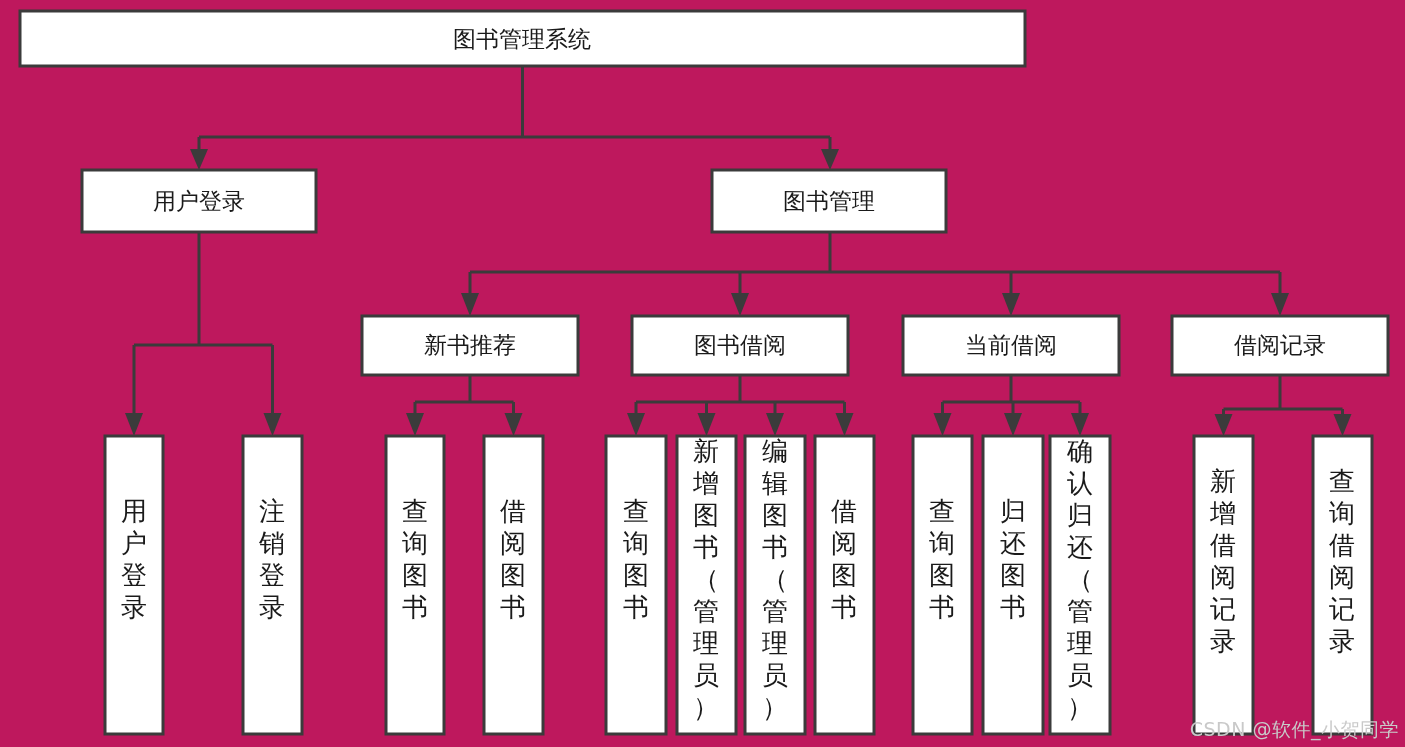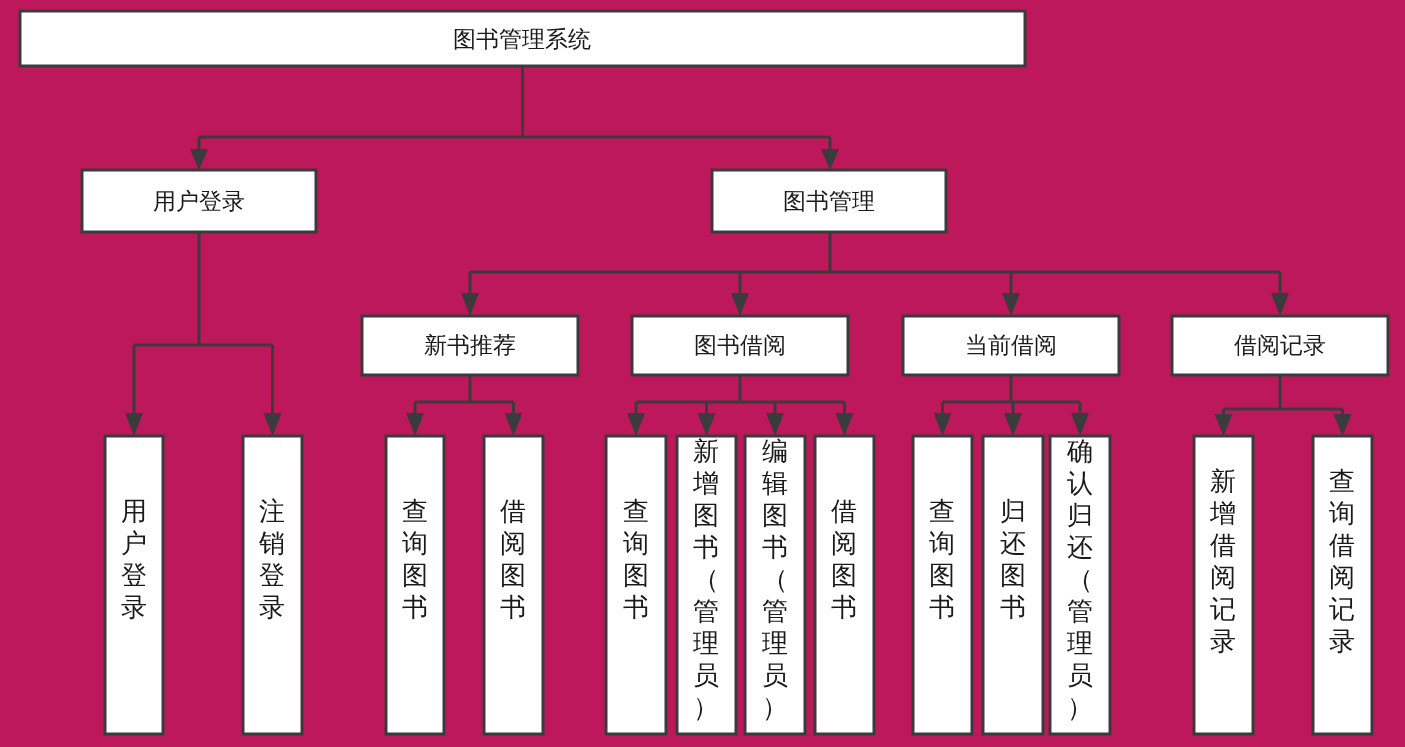--- a/index.html
+++ b/index.html
@@ -214,13 +214,14 @@
     <g>
       <rect class="node-rect" x="1194" y="436" width="59" height="298"></rect>
       <text class="leaf-label vert" x="1223" y="490"><tspan x="1223" y="490" text-anchor="middle">新</tspan><tspan x="1223" y="522" text-anchor="middle">增</tspan><tspan x="1223" y="554" text-anchor="middle">借</tspan><tspan x="1223" y="586" text-anchor="middle">阅</tspan><tspan x="1223" y="618" text-anchor="middle">记</tspan><tspan x="1223" y="650" text-anchor="middle">录</tspan></text>
     </g>
     <g>
       <rect class="node-rect" x="1313" y="436" width="59" height="298"></rect>
       <text class="leaf-label vert" x="1342" y="490"><tspan x="1342" y="490" text-anchor="middle">查</tspan><tspan x="1342" y="522" text-anchor="middle">询</tspan><tspan x="1342" y="554" text-anchor="middle">借</tspan><tspan x="1342" y="586" text-anchor="middle">阅</tspan><tspan x="1342" y="618" text-anchor="middle">记</tspan><tspan x="1342" y="650" text-anchor="middle">录</tspan></text>
     </g>
   </svg>
 
+  <div class="watermark">CSDN @软件_小贺同学</div>
 </div>
 
 </body></html>

